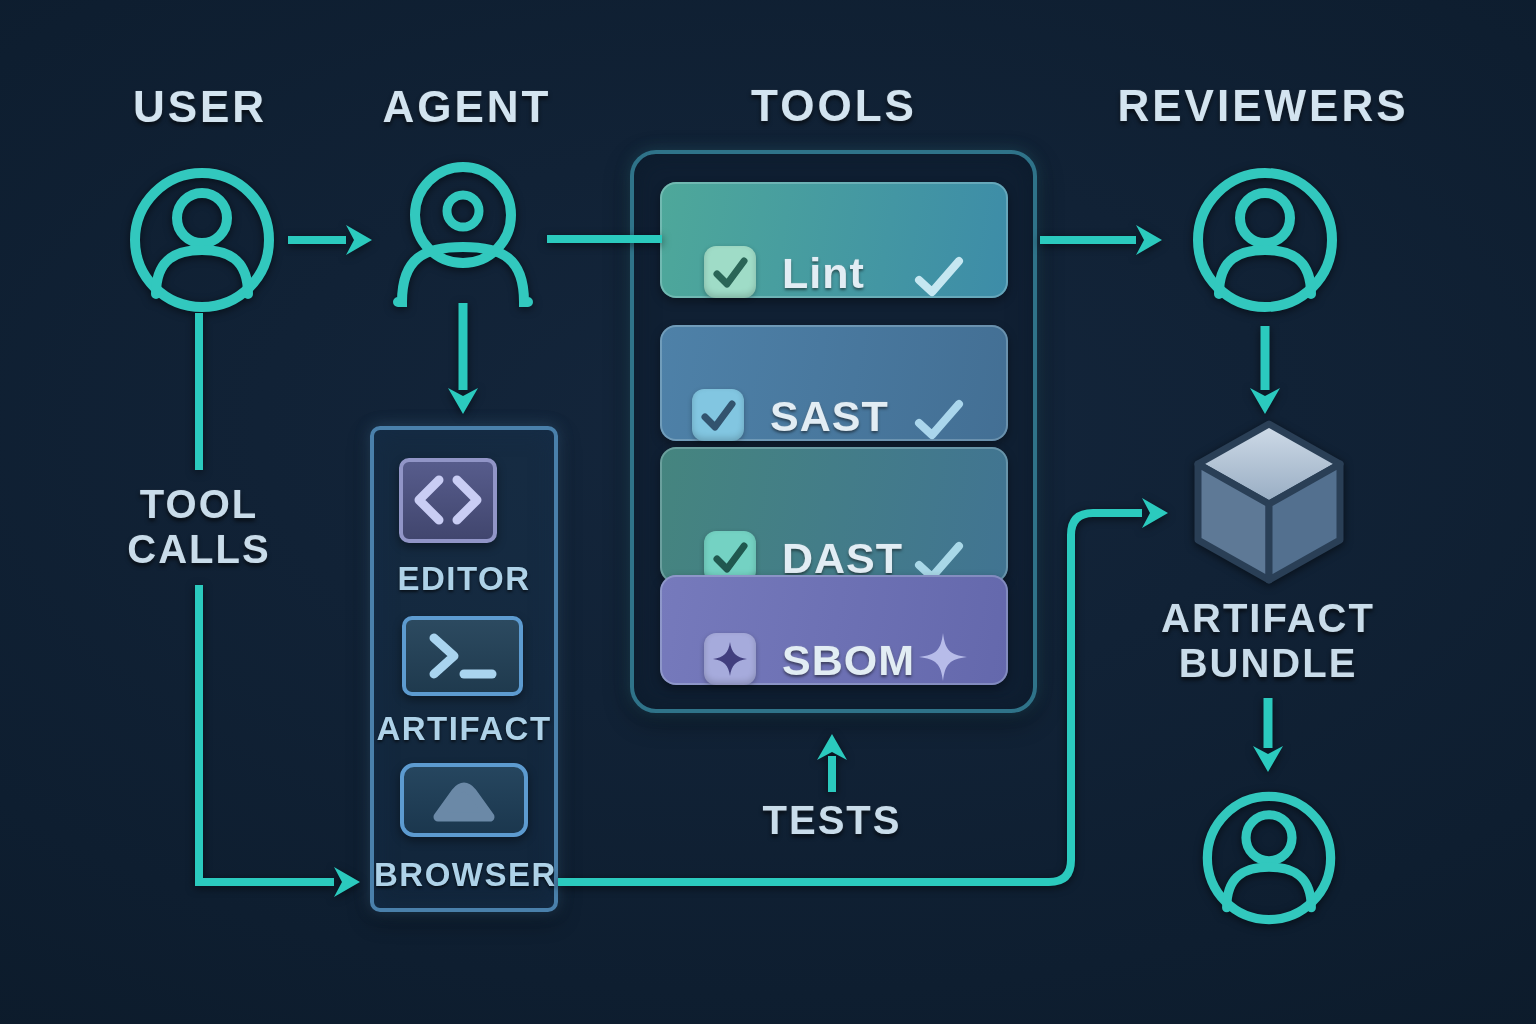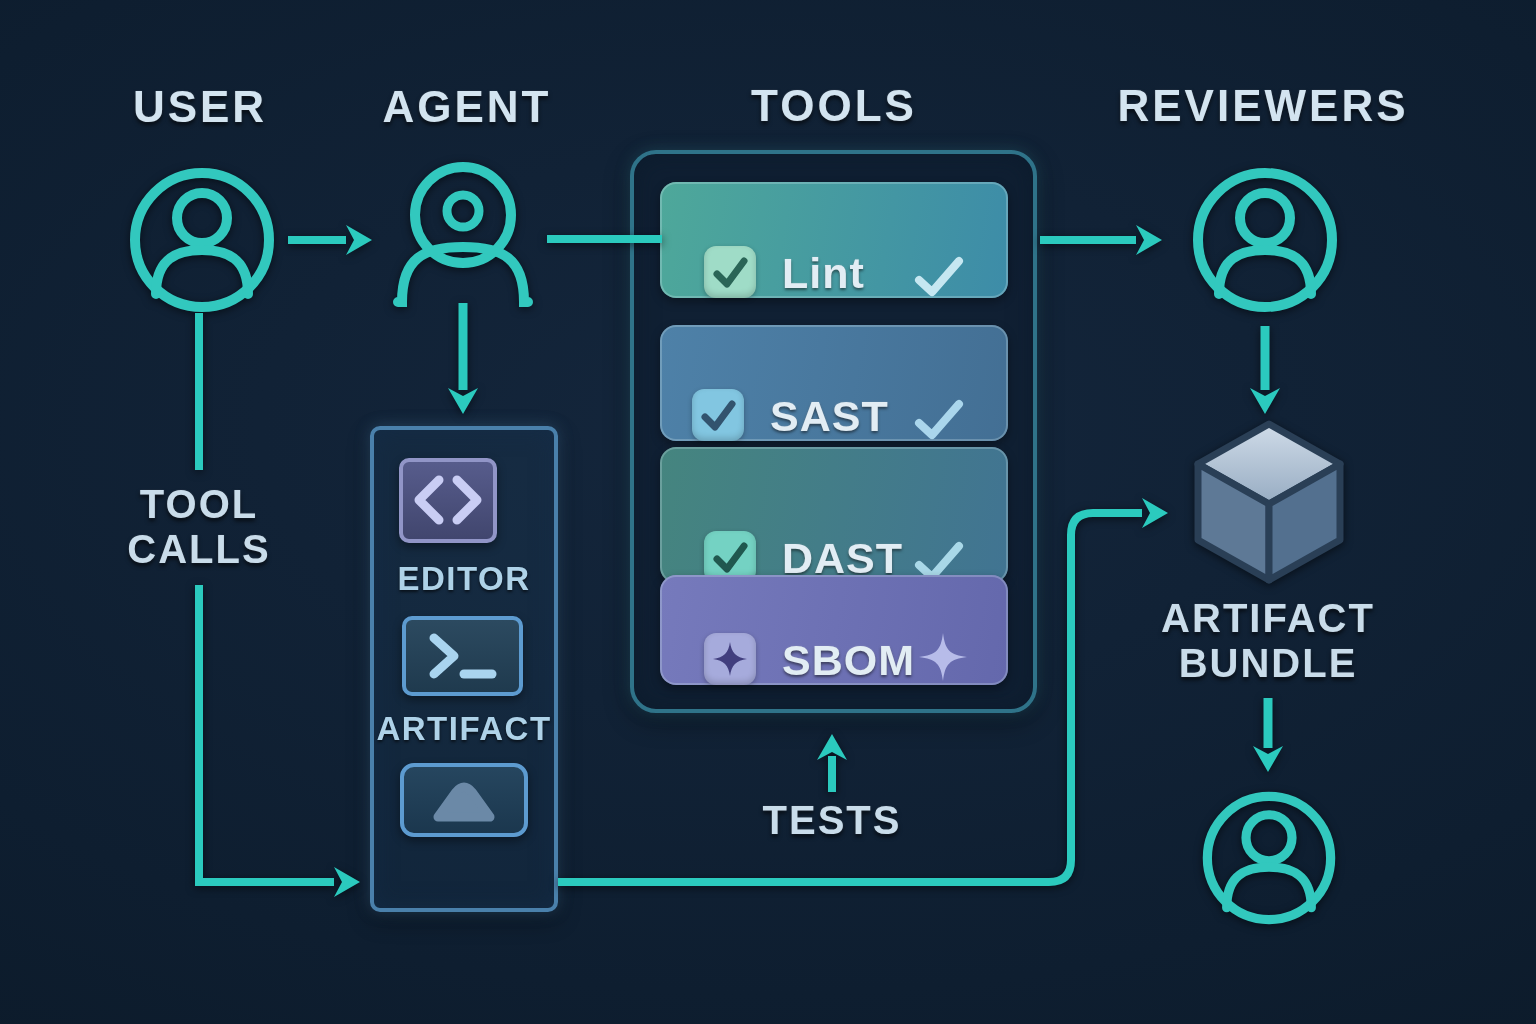--- a/index.html
+++ b/index.html
@@ -149,20 +149,21 @@
         <line x1="58" y1="54" x2="86" y2="54" stroke="#a9d4ef" stroke-width="9" stroke-linecap="round"></line>
       </svg>
     </div>
     <div id="terminal-label" class="mini-label">ARTIFACT</div>
 
     <div id="browser-tile" class="mini-tile">
       <svg width="120" height="66" viewBox="0 0 120 66">
         <path d="M 34,50 L 52,25 Q 60,15 68,25 L 86,50 Z" fill="#6b89a7" stroke="#6b89a7" stroke-width="9" stroke-linejoin="round"></path>
       </svg>
     </div>
+    <div id="browser-label" class="mini-label">BROWSER</div>
   </div>
 
   <div class="annot" style="left:199px;top:482px;">
     <div>TOOL</div>
     <div>CALLS</div>
   </div>
   <div class="annot" style="left:832px;top:798px;">TESTS</div>
   <div class="annot" style="left:1268px;top:596px;">
     <div>ARTIFACT</div>
     <div>BUNDLE</div>

